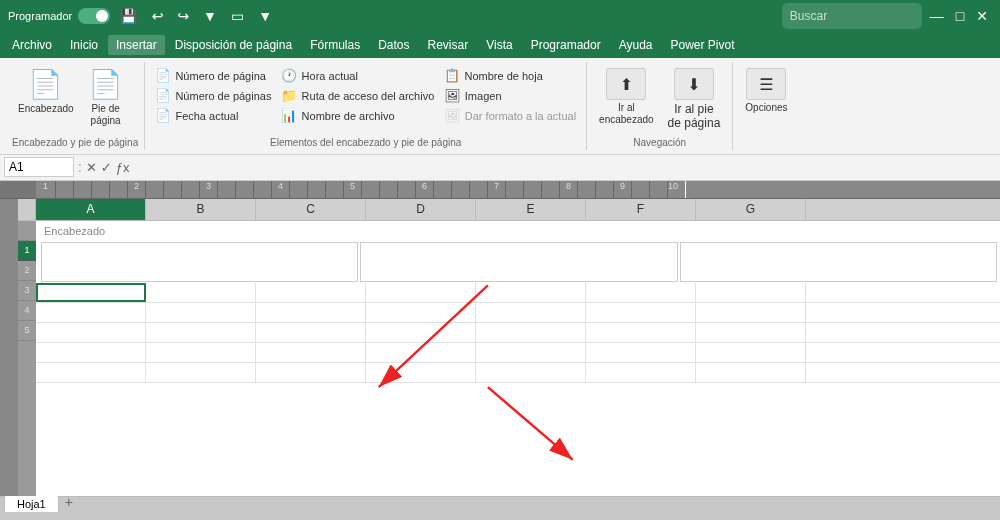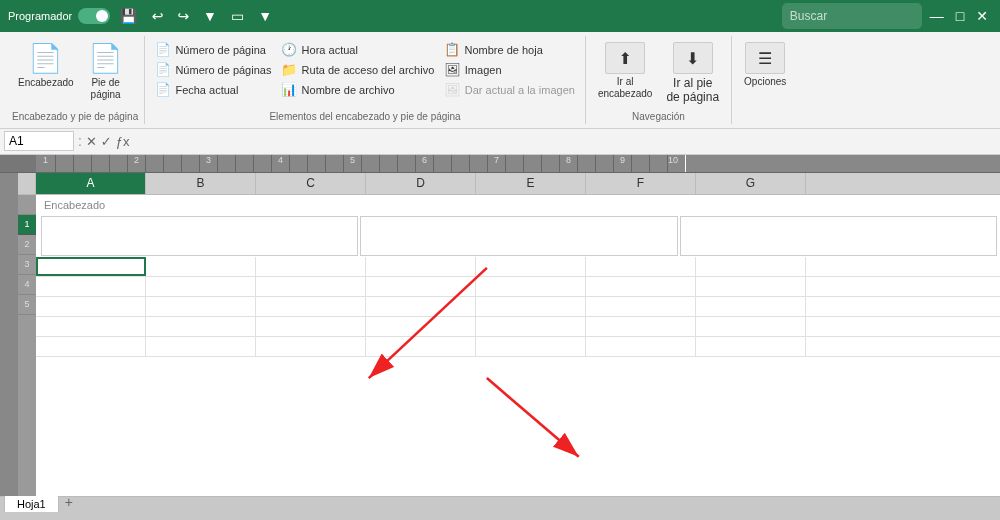--- a/index.html
+++ b/index.html
@@ -219,20 +219,33 @@
       <button class="title-icon-btn">▼</button>
     </div>
     <div class="title-bar-right">
       <input class="search-box" placeholder="Buscar" style="">
       <button class="title-icon-btn">—</button>
       <button class="title-icon-btn">□</button>
       <button class="title-icon-btn">✕</button>
     </div>
   </div>
 
+  <div class="menu-bar">
+    <div class="menu-item">Archivo</div>
+    <div class="menu-item">Inicio</div>
+    <div class="menu-item" style="background:rgba(255,255,255,0.2)">Insertar</div>
+    <div class="menu-item">Disposición de página</div>
+    <div class="menu-item">Fórmulas</div>
+    <div class="menu-item">Datos</div>
+    <div class="menu-item">Revisar</div>
+    <div class="menu-item">Vista</div>
+    <div class="menu-item">Programador</div>
+    <div class="menu-item">Ayuda</div>
+    <div class="menu-item">Power Pivot</div>
+  </div>
 
   <div class="ribbon">
     <div class="ribbon-content" style="padding:4px 6px; align-items:stretch; min-height:88px">
 
       <div class="ribbon-group" style="min-width:110px">
         <div class="ribbon-group-content">
           <button class="ribbon-btn-large">
             <span class="icon" style="font-size:28px">📄</span>
             <span style="font-size:10px; line-height:1.2">Encabezado</span>
           </button>
@@ -281,21 +294,21 @@
             <button class="ribbon-btn-small">
               <span style="font-size:13px">📋</span>
               <span>Nombre de hoja</span>
             </button>
             <button class="ribbon-btn-small">
               <span style="font-size:13px">🖼</span>
               <span>Imagen</span>
             </button>
             <button class="ribbon-btn-small ribbon-btn-disabled">
               <span style="font-size:13px; opacity:0.4">🖼</span>
-              <span style="color:#999">Dar actual a la imagen</span>
+              <span style="color:#999">Dar formato a la actual</span>
             </button>
           </div>
         </div>
         <div class="ribbon-group-label">Elementos del encabezado y pie de página</div>
       </div>
 
       <div class="ribbon-group" style="min-width:130px">
         <div class="ribbon-group-content">
           <button class="nav-btn-large" style="min-width:60px">
             <div style="width:40px;height:32px;background:#e8e8e8;border:1px solid #ccc;border-radius:2px;display:flex;align-items:center;justify-content:center;margin-bottom:2px;">

